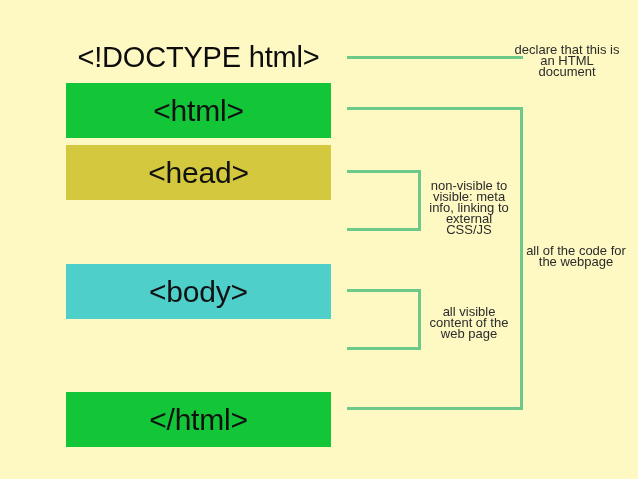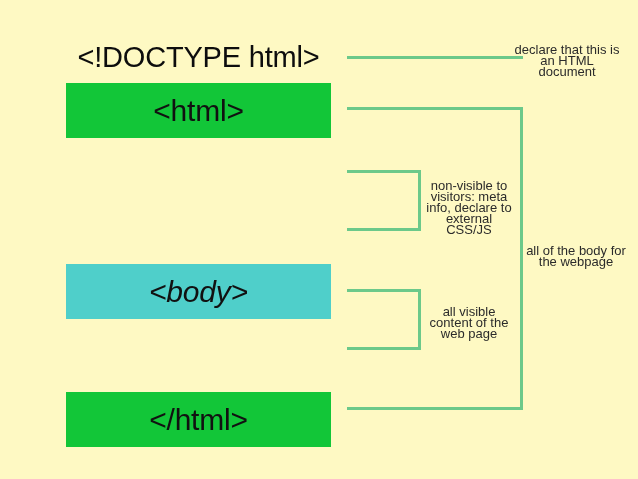--- a/index.html
+++ b/index.html
@@ -48,21 +48,21 @@
     white-space: nowrap;
     letter-spacing: -0.2px;
   }
   .bar.green { background: #12c638; }
   .bar.yellow { background: #d4c83f; }
   .bar.teal  { background: #4fcfca; }
 
   .bar-html-open  { top: 83px; }
   .bar-head-open  { top: 145px; }
   .bar-head-close { top: 205px; }
-  .bar-body-open  { top: 264px; font-style: italic; }
+  .bar-body-open  { top: 264px; }
   .bar-body-close { top: 323px; }
   .bar-html-close { top: 392px; }
 
   
   .hline {
     position: absolute;
     height: 3px;
     background: #6cc98a;
   }
   .vline {
@@ -103,35 +103,36 @@
   .note-body    { left: 423px; top: 306px; width: 92px; }
 </style>
 </head>
 <body>
 
 <div id="slide">
 
   <div class="doctype">&lt;!DOCTYPE html&gt;</div>
 
   <div class="bar green bar-html-open">&lt;html&gt;</div>
+  <div class="bar yellow bar-head-open">&lt;head&gt;</div>
   <div class="bar teal bar-body-open">&lt;body&gt;</div>
   <div class="bar green bar-html-close">&lt;/html&gt;</div>
 
   <div class="hline lead-doctype"></div>
 
   <div class="hline brk-html-top"></div>
   <div class="vline brk-html-stem"></div>
   <div class="hline brk-html-bottom"></div>
 
   <div class="hline brk-head-top"></div>
   <div class="vline brk-head-stem"></div>
   <div class="hline brk-head-bottom"></div>
 
   <div class="hline brk-body-top"></div>
   <div class="vline brk-body-stem"></div>
   <div class="hline brk-body-bottom"></div>
 
   <div class="note note-doctype">declare that this is an HTML document</div>
-  <div class="note note-head">non-visible to visitors: meta info, declare to external CSS/JS</div>
-  <div class="note note-allcode">all of the body for the webpage</div>
+  <div class="note note-head">non-visible to visible: meta info, linking to external CSS/JS</div>
+  <div class="note note-allcode">all of the code for the webpage</div>
   <div class="note note-body">all visible content of the web page</div>
 
 </div>
 
 </body></html>

